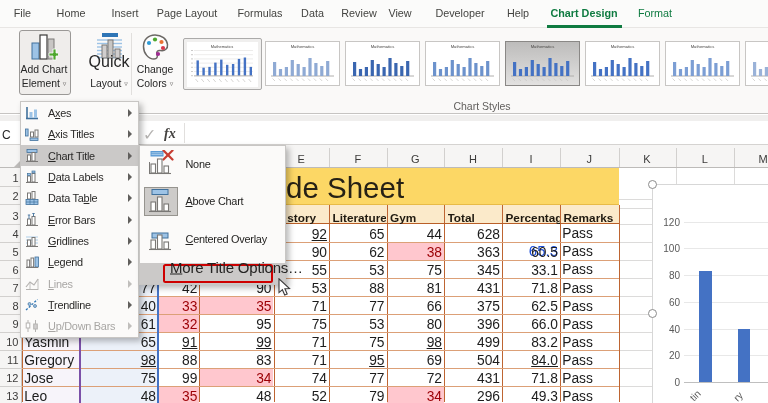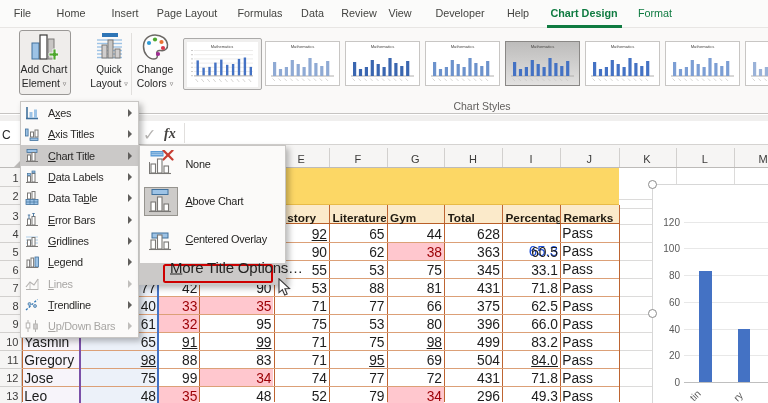--- a/index.html
+++ b/index.html
@@ -41,21 +41,21 @@
         <line x1="1" y1="10.5" x2="26" y2="10.5"></line>
 <line x1="1" y1="14" x2="26" y2="14"></line>
         <line x1="1" y1="17.5" x2="26" y2="17.5"></line>
 <line x1="1" y1="21" x2="26" y2="21"></line>
         <line x1="1" y1="24.5" x2="26" y2="24.5"></line>
       </g>
 <rect x="6" y="12" width="5" height="13" fill="#D0CECE" stroke="#7A7876"></rect>
 <rect x="12" y="7" width="5" height="18" fill="#C8C6C4" stroke="#7A7876"></rect>
 <rect x="19" y="16" width="5" height="9" fill="#D0CECE" stroke="#7A7876"></rect>
 </svg>
-<div class="a" style="left:109px;top:64px;transform:translateX(-50%);font-size:10px;color:#262626;white-space:nowrap">Quick</div>
+<div class="a" style="left:109px;top:53px;transform:translateX(-50%);font-size:16px;color:#262626;white-space:nowrap">Quick</div>
 <div class="a" style="left:109px;top:78px;transform:translateX(-50%);font-size:10.4px;color:#262626;white-space:nowrap">Layout <span style="font-size:7px;color:#605E5C;position:relative;top:-1px">▿</span></div>
 <svg class="a" style="left:142px;top:34px" width="27" height="26" viewBox="0 0 27 26">
 <path d="M13 1 C6 1 1.5 6 1.5 12.5 C1.5 19.5 6.5 25 12 25 C15 25 16 23 15 20.5 C14 18 15.5 16 18.5 16.5 C23 17.3 26 14.5 25.5 10.5 C24.8 5 19.7 1 13 1 Z" fill="#FDFDFD" stroke="#6B6864" stroke-width="1.5"></path>
 <circle cx="7" cy="9" r="2.1" fill="#2E9BD6"></circle>
 <circle cx="13" cy="5.5" r="2.1" fill="#4EA72E"></circle>
 <circle cx="19.5" cy="8" r="2.1" fill="#E97132"></circle>
 <circle cx="21" cy="14" r="2.1" fill="#D9374A"></circle>
 <circle cx="16" cy="20" r="2.1" fill="#A02B93"></circle>
 </svg>
 <div class="a" style="left:155px;top:64px;transform:translateX(-50%);font-size:10.4px;color:#262626;white-space:nowrap">Change</div>
@@ -349,20 +349,21 @@
 <div class="a" style="left:618.5px;top:314.1px;width:149.5px;height:1px;background:#DCDBDA"></div>
 <div class="a" style="left:618.5px;top:332.1px;width:149.5px;height:1px;background:#DCDBDA"></div>
 <div class="a" style="left:618.5px;top:350.2px;width:149.5px;height:1px;background:#DCDBDA"></div>
 <div class="a" style="left:618.5px;top:368.2px;width:149.5px;height:1px;background:#DCDBDA"></div>
 <div class="a" style="left:618.5px;top:386.2px;width:149.5px;height:1px;background:#DCDBDA"></div>
 
 <div class="a" style="left:22px;top:224px;width:57.5px;height:179px;background:rgba(112,48,160,0.055)"></div>
 <div class="a" style="left:81px;top:224px;width:76.5px;height:179px;background:rgba(68,114,196,0.10)"></div>
 <div class="a" style="left:22px;top:168.0px;width:596.5px;height:35.599999999999994px;background:#FCD765"></div>
 <div class="a" style="left:22px;top:203.6px;width:596.5px;height:1.2px;background:#E8BB46"></div>
+<div class="a" style="left:286px;top:171px;font-size:29.5px;color:#262115;letter-spacing:0px">de Sheet</div>
 <div class="a" style="left:22px;top:204.8px;width:596.5px;height:19.2px;background:#FBEACA"></div>
 <div class="a" style="left:386.5px;top:242.0px;width:57.5px;height:18.0px;background:#FFC7CE"></div>
 <div class="a" style="left:158px;top:296.1px;width:41.400000000000006px;height:18.0px;background:#FFC7CE"></div>
 <div class="a" style="left:199.4px;top:296.1px;width:74.1px;height:18.0px;background:#FFC7CE"></div>
 <div class="a" style="left:158px;top:314.1px;width:41.400000000000006px;height:18.0px;background:#FFC7CE"></div>
 <div class="a" style="left:199.4px;top:368.2px;width:74.1px;height:18.0px;background:#FFC7CE"></div>
 <div class="a" style="left:158px;top:386.2px;width:41.400000000000006px;height:18.0px;background:#FFC7CE"></div>
 <div class="a" style="left:386.5px;top:386.2px;width:57.5px;height:18.0px;background:#FFC7CE"></div>
 <div class="a" style="left:22px;top:204.8px;width:1px;height:197.7px;background:#BE6532"></div>
 <div class="a" style="left:79.5px;top:204.8px;width:1px;height:197.7px;background:#BE6532"></div>

